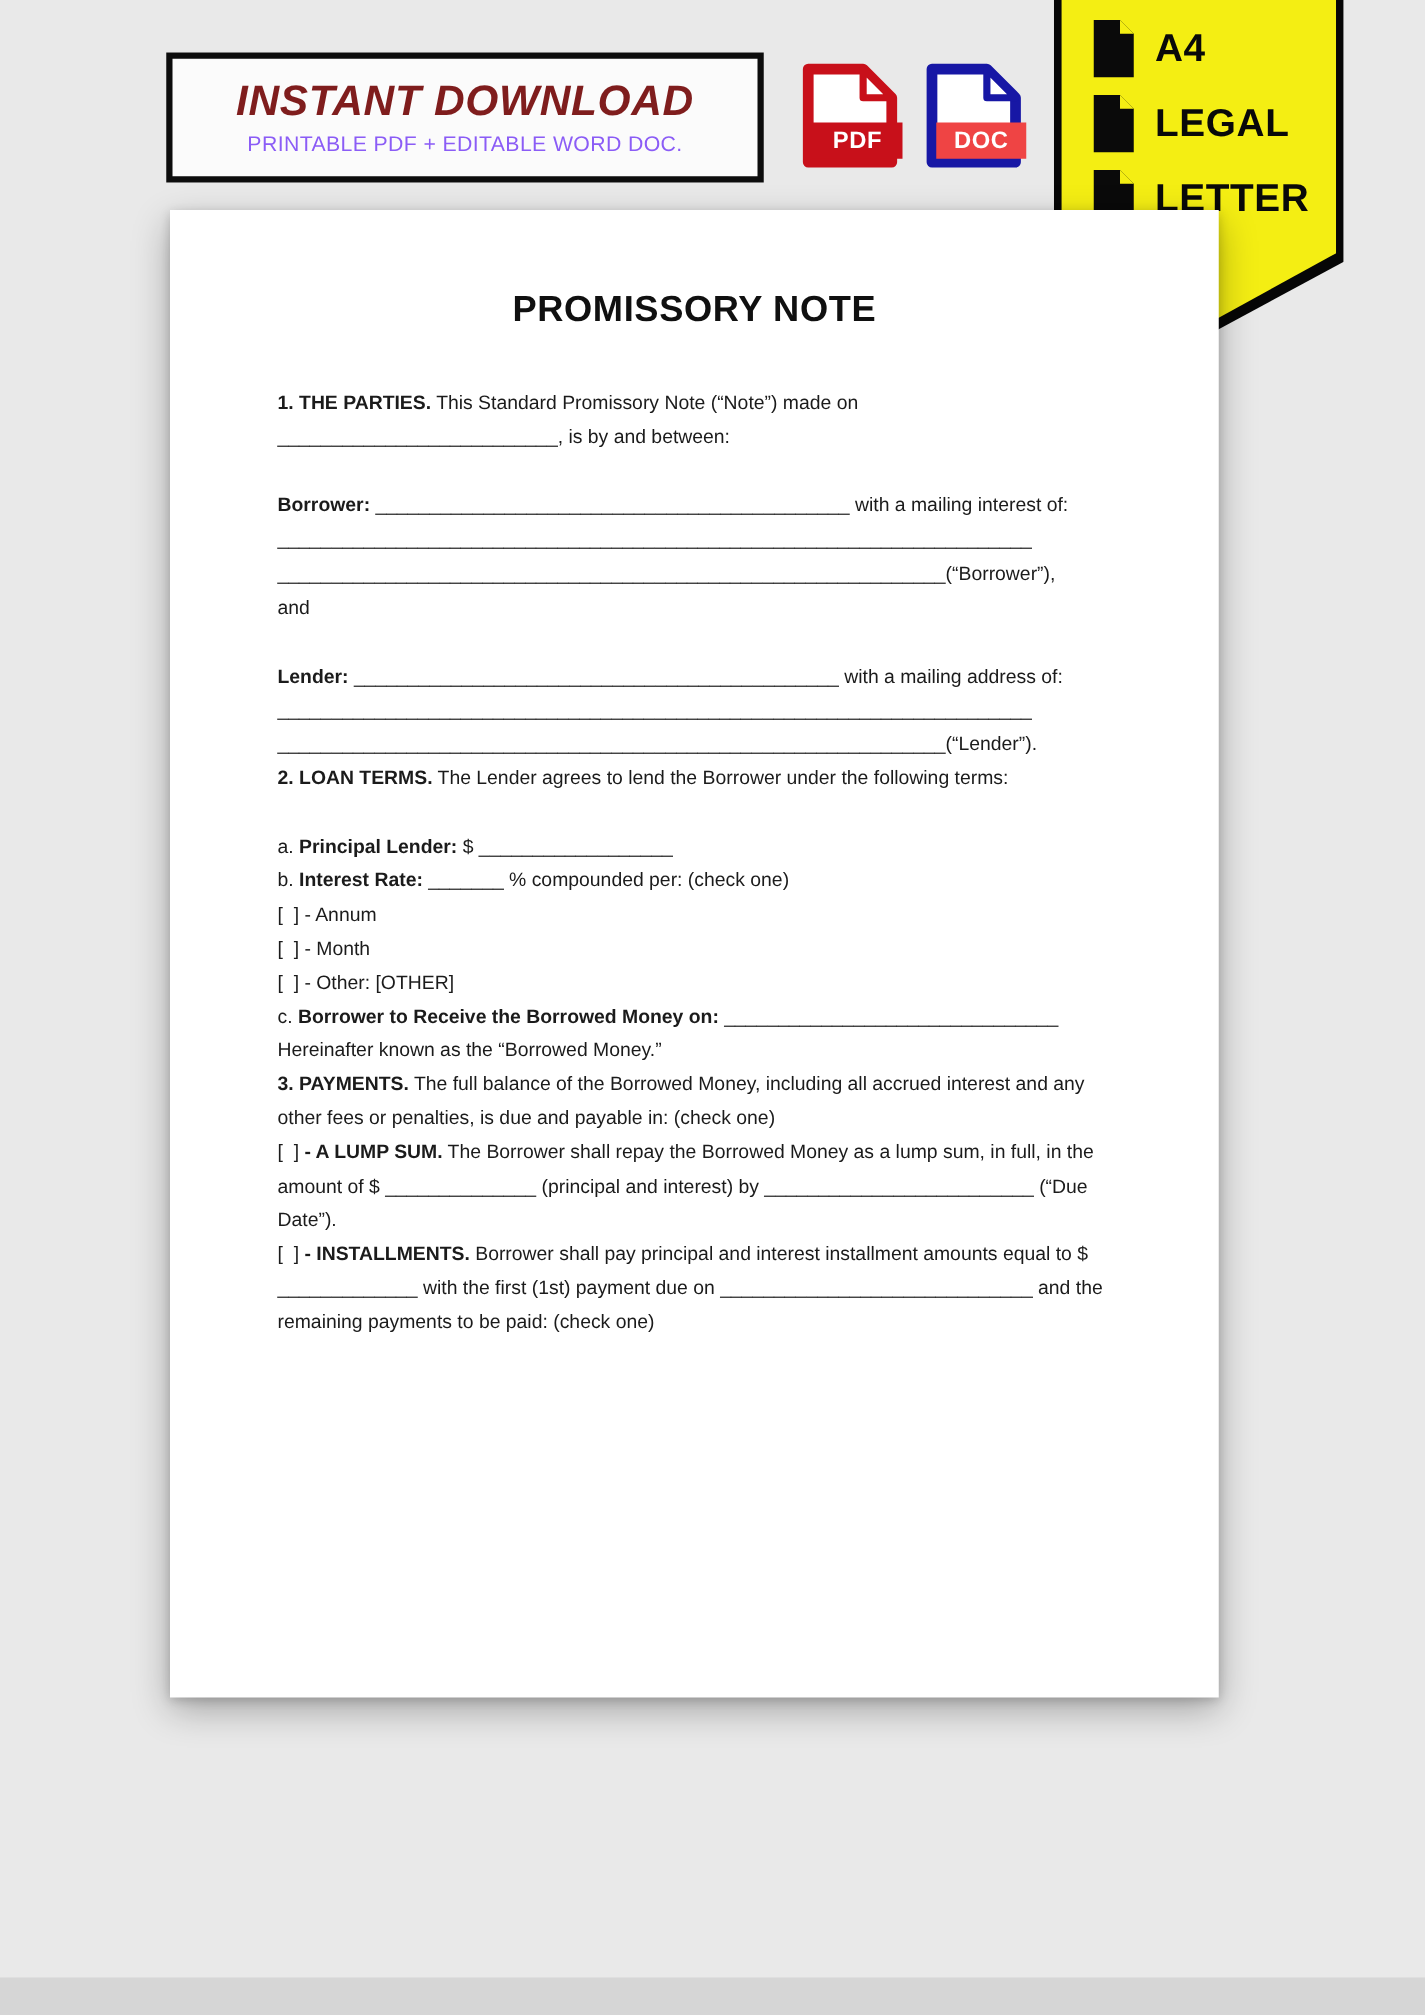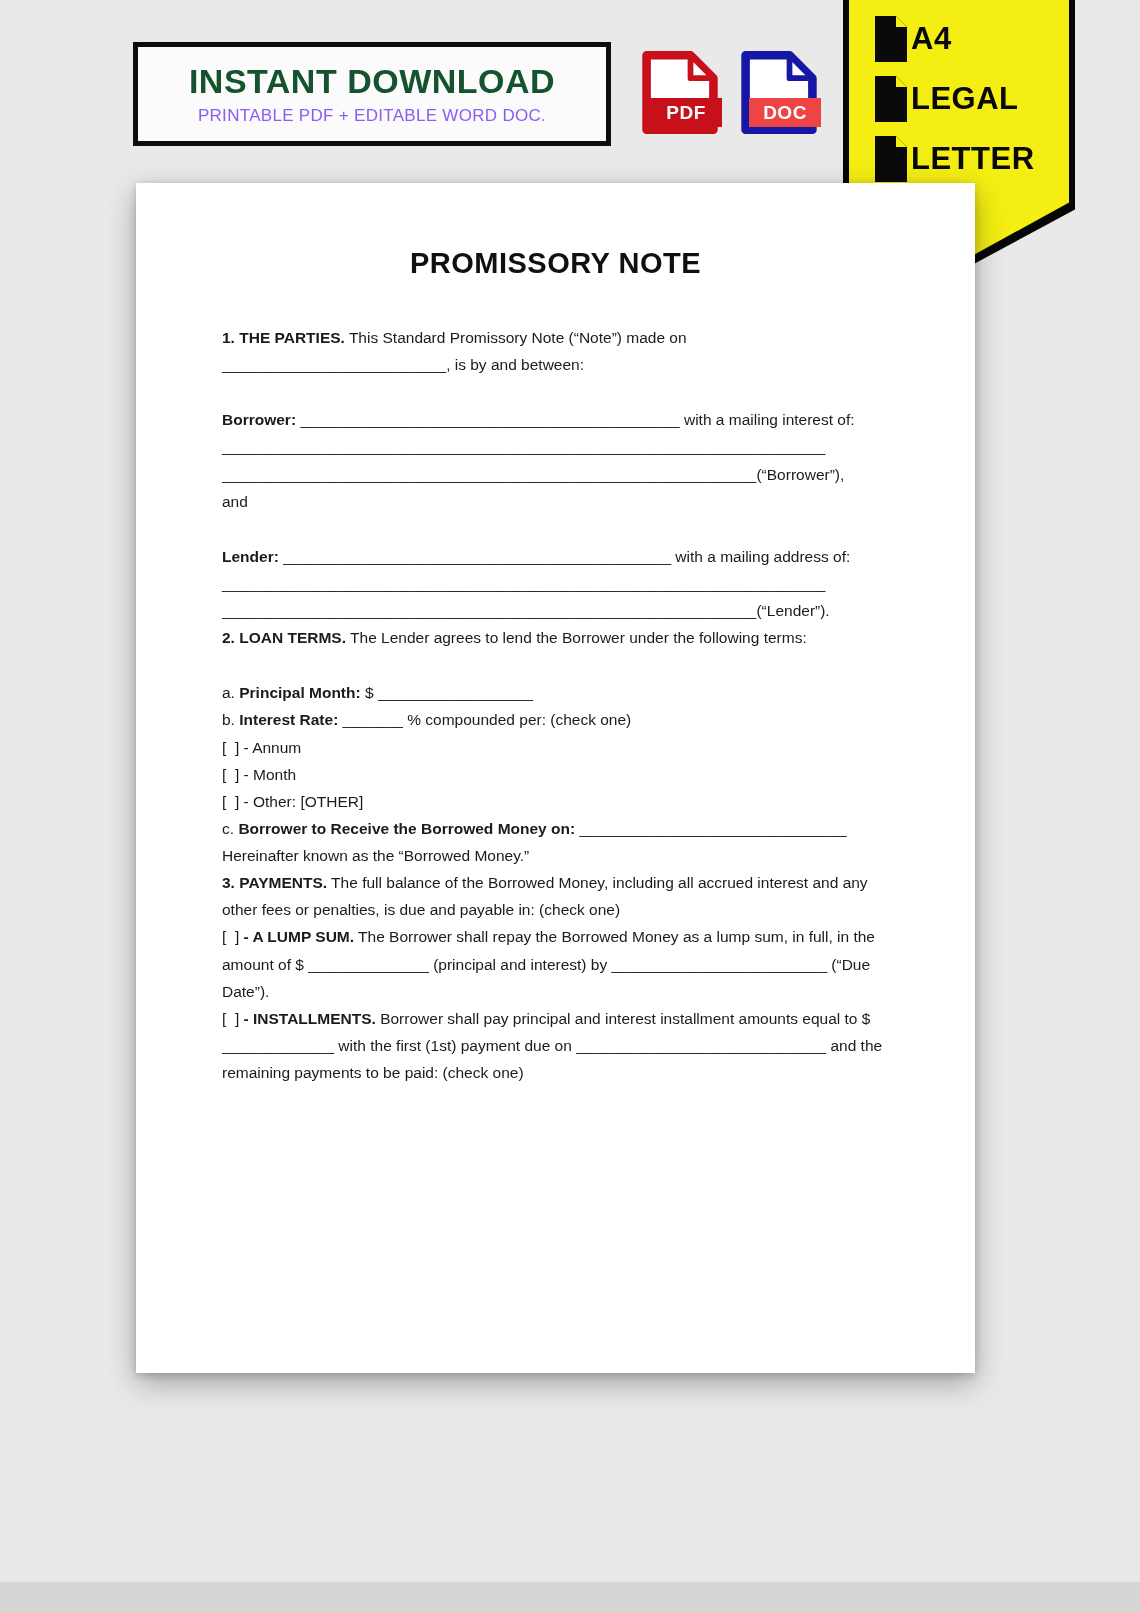--- a/index.html
+++ b/index.html
@@ -7,21 +7,21 @@
     width:1140px;height:1612px;position:relative;overflow:hidden;
     background:#e9e9e9;
     font-family:"Liberation Sans",sans-serif;
   }
   
   .download-box{
     position:absolute;left:133px;top:42px;width:478px;height:104px;
     border:5px solid #0d0d0d;background:#fbfbfb;box-sizing:border-box;
     display:flex;flex-direction:column;align-items:center;justify-content:center;gap:5px;
   }
-  .dl-title{font-size:34px;font-weight:bold;letter-spacing:.5px;color:#14532d;}
+  .dl-title{font-size:34px;font-weight:bold;letter-spacing:.5px;color:#7f1d1d;font-style:italic;}
   .dl-sub{font-size:17px;color:#8b5cf6;letter-spacing:.3px;}
 
   .file{position:absolute;top:46px;width:84px;height:93px;}
   .file.pdf{left:638px;}
   .file.doc{left:737px;}
   .file svg{position:absolute;inset:0;width:100%;height:100%;}
   .band{
     position:absolute;left:12px;right:0;bottom:12px;height:29px;
     display:flex;align-items:center;justify-content:center;
     color:#fff;font-weight:bold;font-size:19px;letter-spacing:.5px;
@@ -32,27 +32,27 @@
   
   .ribbon{position:absolute;left:843px;top:0;width:232px;height:272px;}
   .ribbon-outer{
     position:absolute;inset:0;background:#060606;
     clip-path:polygon(0 0,100% 0,100% 77%,50% 100%,0 77%);
   }
   .ribbon-inner{
     position:absolute;left:6px;top:0;right:6px;bottom:9px;background:#f4ee13;
     clip-path:polygon(0 0,100% 0,100% 77%,50% 100%,0 77%);
   }
-  .ribbon-row{display:flex;align-items:center;gap:2px;margin:0 0 14px 24px;}
+  .ribbon-row{display:flex;align-items:center;gap:15px;margin:0 0 14px 24px;}
   .ribbon-row:first-child{margin-top:16px;}
   .ribbon-label{font-size:31px;font-weight:bold;color:#090909;letter-spacing:.5px;}
 
   
   .paper{
-    position:absolute;left:136px;top:183px;width:839px;height:1190px;
+    position:absolute;left:136px;top:168px;width:839px;height:1190px;
     background:#ffffff;box-sizing:border-box;padding:58px 86px 0;
     box-shadow:0 10px 28px rgba(0,0,0,.30),0 2px 8px rgba(0,0,0,.18);
     color:#1b1b1b;
   }
   .doc-title{
     text-align:center;font-size:29px;font-weight:bold;letter-spacing:.5px;
     margin:6px 0 44px;color:#101010;
   }
   .doc-text{font-size:15.5px;line-height:1.75;}
   .doc-text p,.doc-text .line{
@@ -131,21 +131,21 @@
 
     <div class="blk">
         <p class="line"><b>Lender:</b><span> _____________________________________________ with a mailing address of:</span></p>
         <p class="line">______________________________________________________________________</p>
         <p class="line">______________________________________________________________(“Lender”).</p>
       </div>
 
     <p class="blk"><b>2. LOAN TERMS.</b><span> The Lender agrees to lend the Borrower under the following terms:</span></p>
 
     <div class="blk">
-        <div class="line"><span>a. </span><b>Principal Month:</b><span> $ __________________</span></div>
+        <div class="line"><span>a. </span><b>Principal Lender:</b><span> $ __________________</span></div>
         <div class="line"><span>b. </span><b>Interest Rate:</b><span> _______ % compounded per: (check one)</span></div>
         <div class="line">[  ] - Annum</div>
         <div class="line">[  ] - Month</div>
         <div class="line">[  ] - Other: [OTHER]</div>
         <div class="line"><span>c. </span><b>Borrower to Receive the Borrowed Money on:</b><span> _______________________________</span></div>
       </div>
 
     <p class="blk">Hereinafter known as the “Borrowed Money.”</p>
 
     <p class="blk"><b>3. PAYMENTS.</b><span> The full balance of the Borrowed Money, including all accrued interest and any other fees or penalties, is due and payable in: (check one)</span></p>

